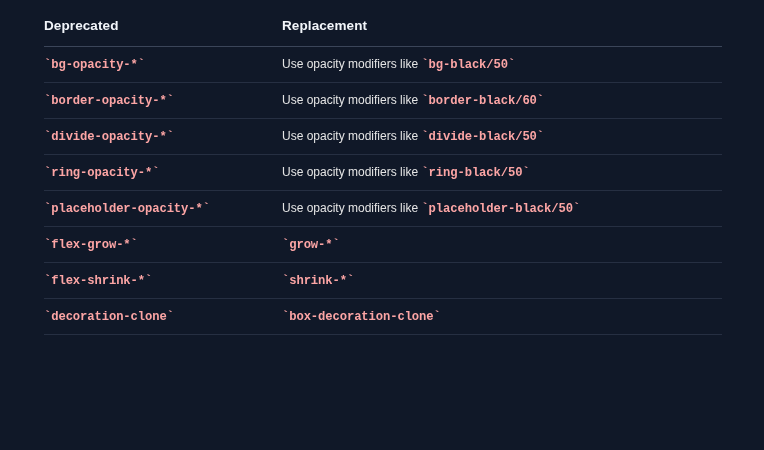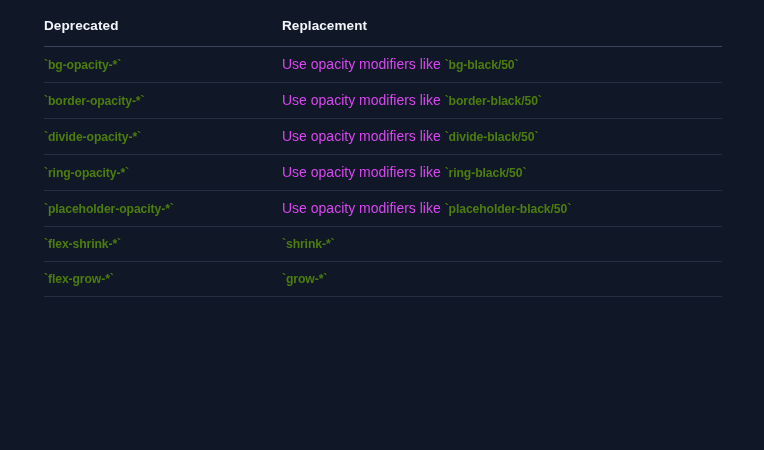--- a/index.html
+++ b/index.html
@@ -47,34 +47,34 @@
   table.compat tbody td {
     padding: 9px 0 9px 0;
     height: 16px;
     border-bottom: 1px solid #262f42;
     vertical-align: middle;
     font-size: 13px;
     line-height: 16px;
     white-space: nowrap;
   }
   .codelike {
-    font-family: Liberation Sans, sans-serif;
+    font-family: Liberation Mono, monospace;
     font-weight: bold;
     font-size: 12.2px;
-    color: #4d7c0f;
+    color: #fca5a5;
     letter-spacing: -0.1px;
     text-align: right;
   }
   .prose {
     color: #7b8architecture;
   }
   .prose {
-    color: #d946ef;
+    color: #e5e5e5;
     font-family: "Liberation Sans", sans-serif;
-    font-size: 14px;
+    font-size: 12px;
     font-weight: normal;
   }
   .cell-inline > * { vertical-align: baseline; }
 </style>
 </head>
 <body>
 
 <div class="page">
   <div class="table-wrap">
     <table class="compat">
@@ -88,38 +88,42 @@
           <th>Replacement</th>
         </tr>
       </thead>
       <tbody id="tbody">
           <tr>
             <td><span class="codelike">`bg-opacity-*`</span></td>
             <td class="cell-inline"><span class="prose">Use opacity modifiers like </span><span class="codelike">`bg-black/50`</span></td>
           </tr>
           <tr>
             <td><span class="codelike">`border-opacity-*`</span></td>
-            <td class="cell-inline"><span class="prose">Use opacity modifiers like </span><span class="codelike">`border-black/50`</span></td>
+            <td class="cell-inline"><span class="prose">Use opacity modifiers like </span><span class="codelike">`border-black/60`</span></td>
           </tr>
           <tr>
             <td><span class="codelike">`divide-opacity-*`</span></td>
             <td class="cell-inline"><span class="prose">Use opacity modifiers like </span><span class="codelike">`divide-black/50`</span></td>
           </tr>
           <tr>
             <td><span class="codelike">`ring-opacity-*`</span></td>
             <td class="cell-inline"><span class="prose">Use opacity modifiers like </span><span class="codelike">`ring-black/50`</span></td>
           </tr>
           <tr>
             <td><span class="codelike">`placeholder-opacity-*`</span></td>
             <td class="cell-inline"><span class="prose">Use opacity modifiers like </span><span class="codelike">`placeholder-black/50`</span></td>
           </tr>
           <tr>
+            <td><span class="codelike">`flex-grow-*`</span></td>
+            <td class="cell-inline"><span class="codelike">`grow-*`</span></td>
+          </tr>
+          <tr>
             <td><span class="codelike">`flex-shrink-*`</span></td>
             <td class="cell-inline"><span class="codelike">`shrink-*`</span></td>
           </tr>
           <tr>
-            <td><span class="codelike">`flex-grow-*`</span></td>
-            <td class="cell-inline"><span class="codelike">`grow-*`</span></td>
+            <td><span class="codelike">`decoration-clone`</span></td>
+            <td class="cell-inline"><span class="codelike">`box-decoration-clone`</span></td>
           </tr>
         </tbody>
     </table>
   </div>
 </div>
 
 </body></html>

